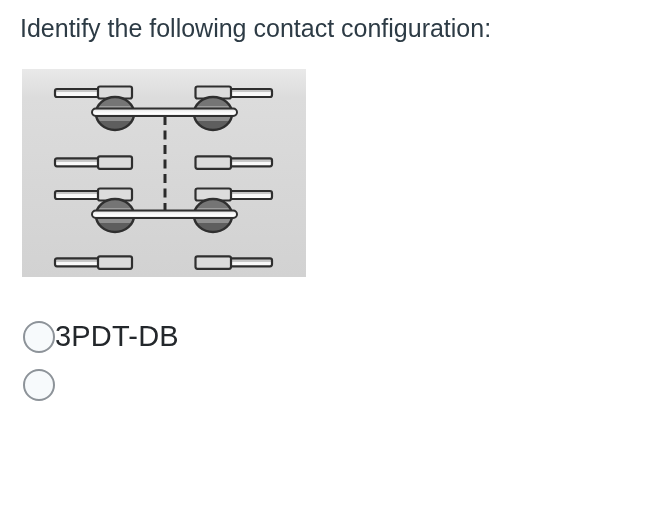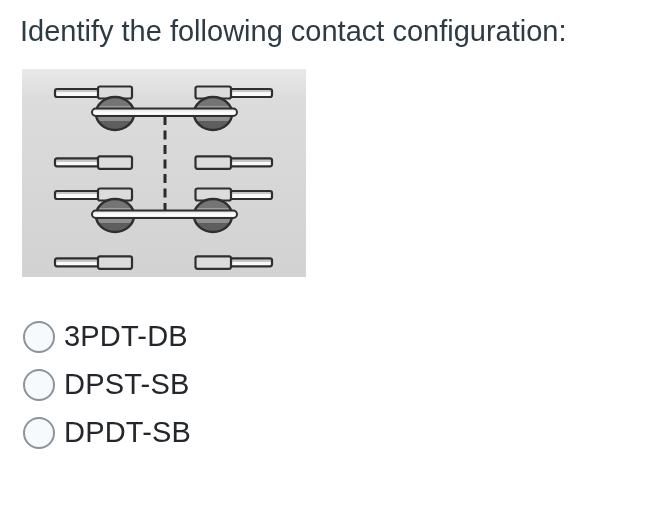--- a/index.html
+++ b/index.html
@@ -3,34 +3,34 @@
 <meta charset="utf-8">
 <style>
   html,body{margin:0;padding:0;background:#ffffff;}
   body{
     width:660px;height:507px;position:relative;overflow:hidden;
     font-family:"Liberation Sans","DejaVu Sans",sans-serif;
     -webkit-font-smoothing:antialiased;
   }
   .question-title{
     position:absolute;left:20px;top:13px;margin:0;
-    font-size:29px;font-weight:400;color:#2d3b45;letter-spacing:0px;
+    font-size:25px;font-weight:400;color:#2d3b45;letter-spacing:0px;
     line-height:1.25;
   }
   .diagram-box{
     position:absolute;left:22px;top:69px;width:284px;height:208px;
     background:linear-gradient(180deg,#e9e9e9 0%,#dcdcdc 14%,#d7d7d7 55%,#d2d2d2 100%);
   }
   .diagram-box svg{display:block;width:284px;height:208px;}
   .options{
     position:absolute;left:23px;top:313px;width:400px;
     display:flex;flex-direction:column;
   }
   .option{
-    height:48px;display:flex;align-items:center;gap:9px;cursor:pointer;
+    height:48px;display:flex;align-items:center;cursor:pointer;
   }
   .radio{
     width:32px;height:32px;box-sizing:border-box;flex:0 0 32px;
     border:2px solid #8d9399;border-radius:50%;
     background:#f7fafc;
   }
   .option-label{
     font-size:29px;color:#23272b;letter-spacing:0.2px;line-height:1;
     padding-bottom:2px;
   }
@@ -93,19 +93,14 @@
   </svg>
 </div>
 
 <div class="options">
   <div class="option">
     <span class="radio"></span>
     <span class="option-label">3PDT-DB</span>
   </div>
   <div class="option">
     <span class="radio"></span>
-    <span class="option-label">DPST-SB</span>
-  </div>
-  <div class="option">
-    <span class="radio"></span>
-    <span class="option-label">DPDT-SB</span>
   </div>
 </div>
 
 </body></html>

